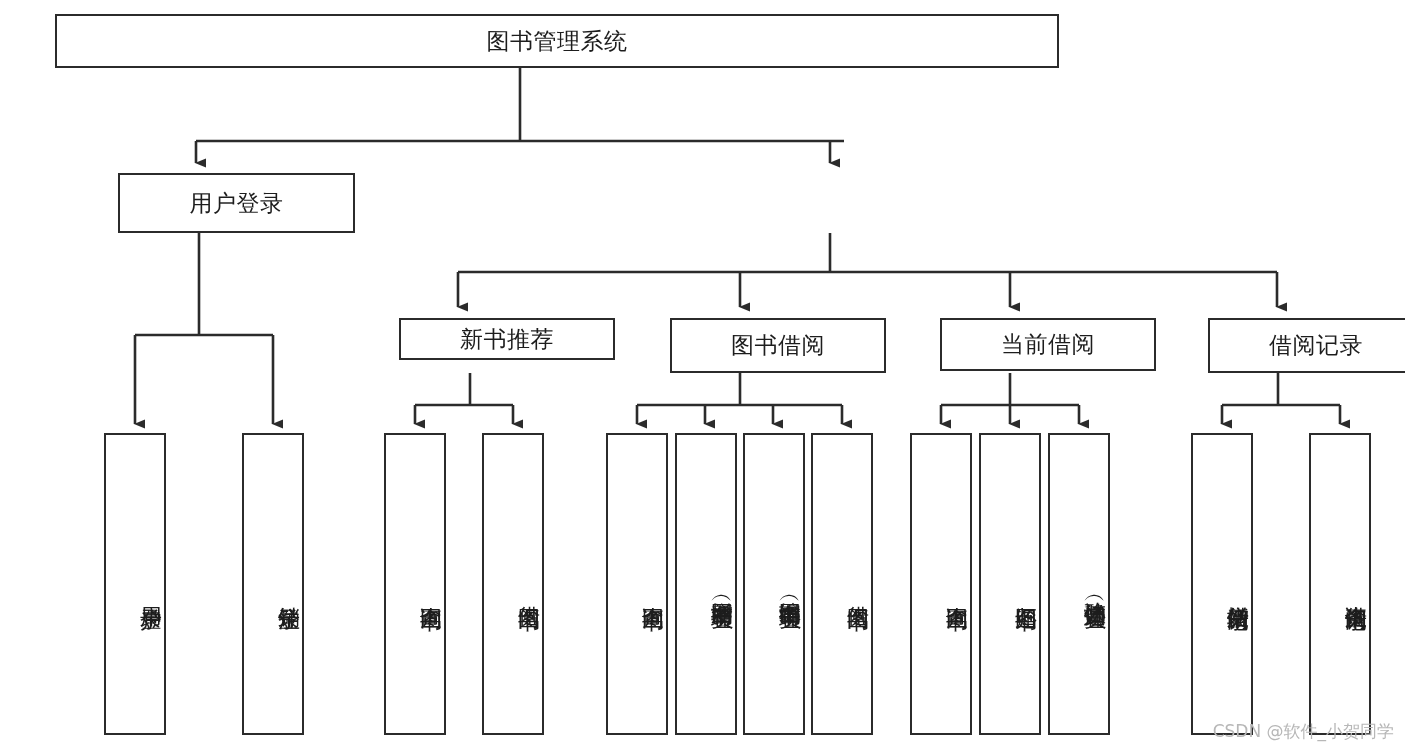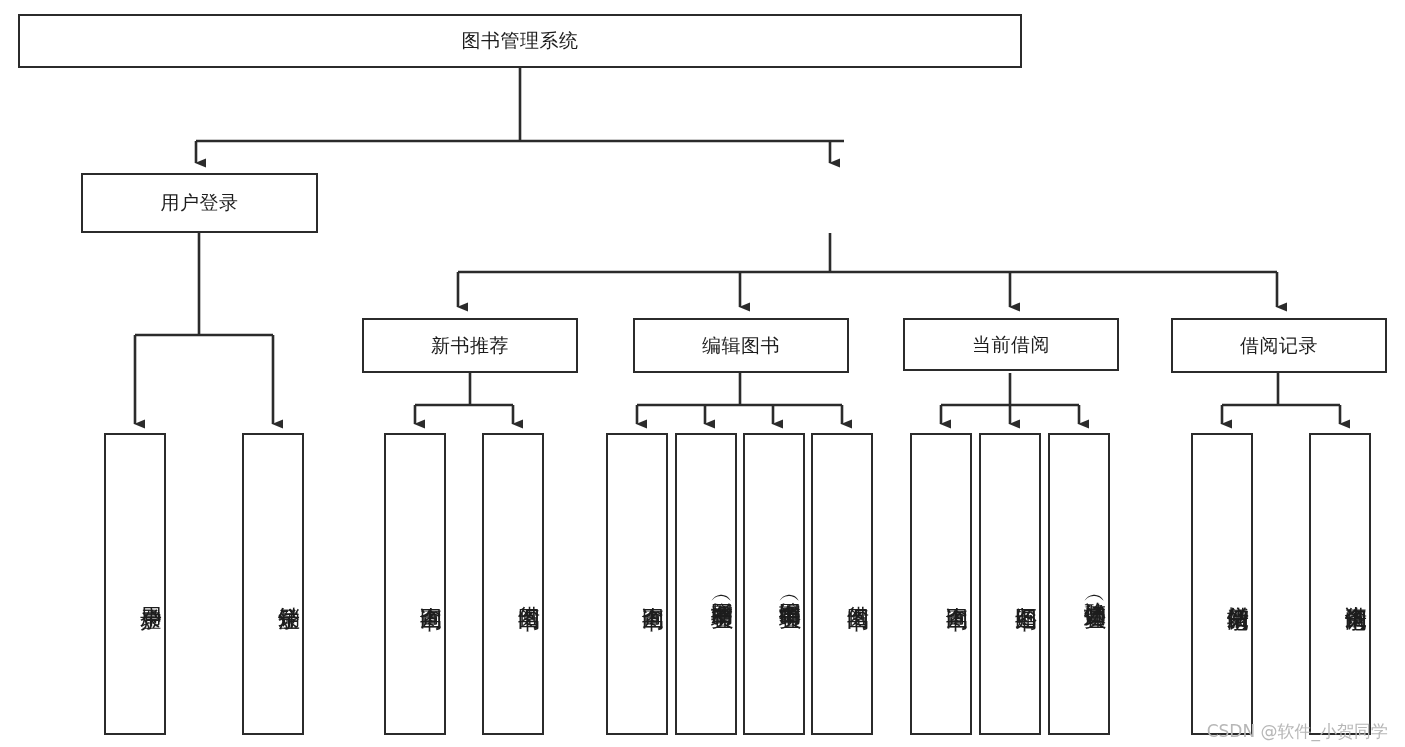--- a/index.html
+++ b/index.html
@@ -29,37 +29,38 @@
     position: absolute;
     background: #ffffff;
     border: 2.5px solid #2b2b2b;
     display: flex;
     align-items: center;
     justify-content: center;
     color: #1d1d1d;
     z-index: 2;
   }
   .node.horiz {
-    font-size: 19px;
+    font-size: 23px;
     letter-spacing: 0.5px;
+    margin-left: 37px;
   }
   .node.vert {
     writing-mode: vertical-rl;
     text-orientation: upright;
     align-items: flex-start;
     justify-content: center;
     padding-top: 14px;
     font-size: 22px;
     line-height: 1.18;
     letter-spacing: 1px;
   }
   .node.vert.tall-text { padding-top: 8px; }
   .watermark {
     position: absolute;
-    right: 17px;
+    right: 11px;
     bottom: 4px;
     font-size: 17px;
     color: #b7b7b7;
     z-index: 5;
     white-space: nowrap;
     font-family: "DejaVu Sans", "Liberation Sans", sans-serif;
     margin-left: 44px;
   }
 </style>
 </head>
@@ -118,25 +119,25 @@
   </svg>
 
   <div class="node horiz" style="left:18px; top:14px; width:1004px; height:54px;">
     <span>图书管理系统</span>
   </div>
 
   <div class="node horiz" style="left:81px; top:173px; width:237px; height:60px;">
     <span>用户登录</span>
   </div>
 
-  <div class="node horiz" style="left:362px; top:318px; width:216px; height:55px;">
+  <div class="node horiz" style="left:362px; top:318px; width:216px; height:42px;">
     <span>新书推荐</span>
   </div>
   <div class="node horiz" style="left:633px; top:318px; width:216px; height:55px;">
-    <span>编辑图书</span>
+    <span>图书借阅</span>
   </div>
   <div class="node horiz" style="left:903px; top:318px; width:216px; height:53px;">
     <span>当前借阅</span>
   </div>
   <div class="node horiz" style="left:1171px; top:318px; width:216px; height:55px;">
     <span>借阅记录</span>
   </div>
 
   <div class="node vert" style="left:104px; top:433px; width:62px; height:302px;">
     <span>用户登录</span>

